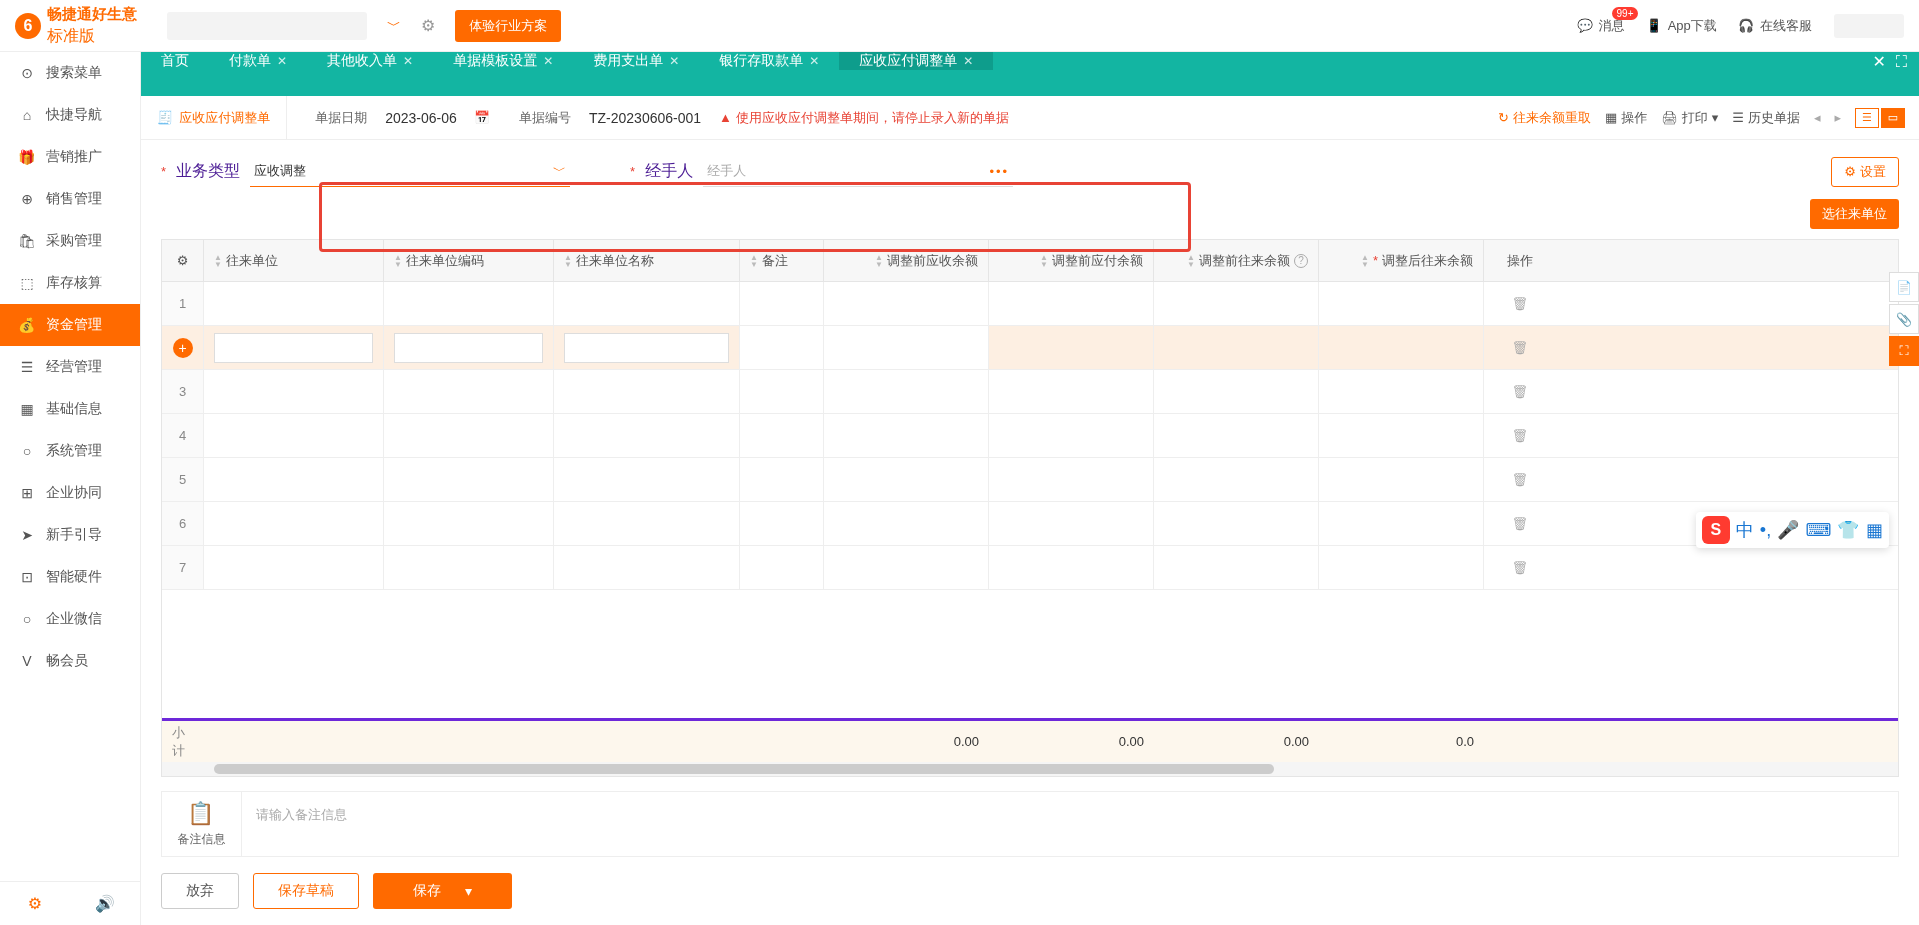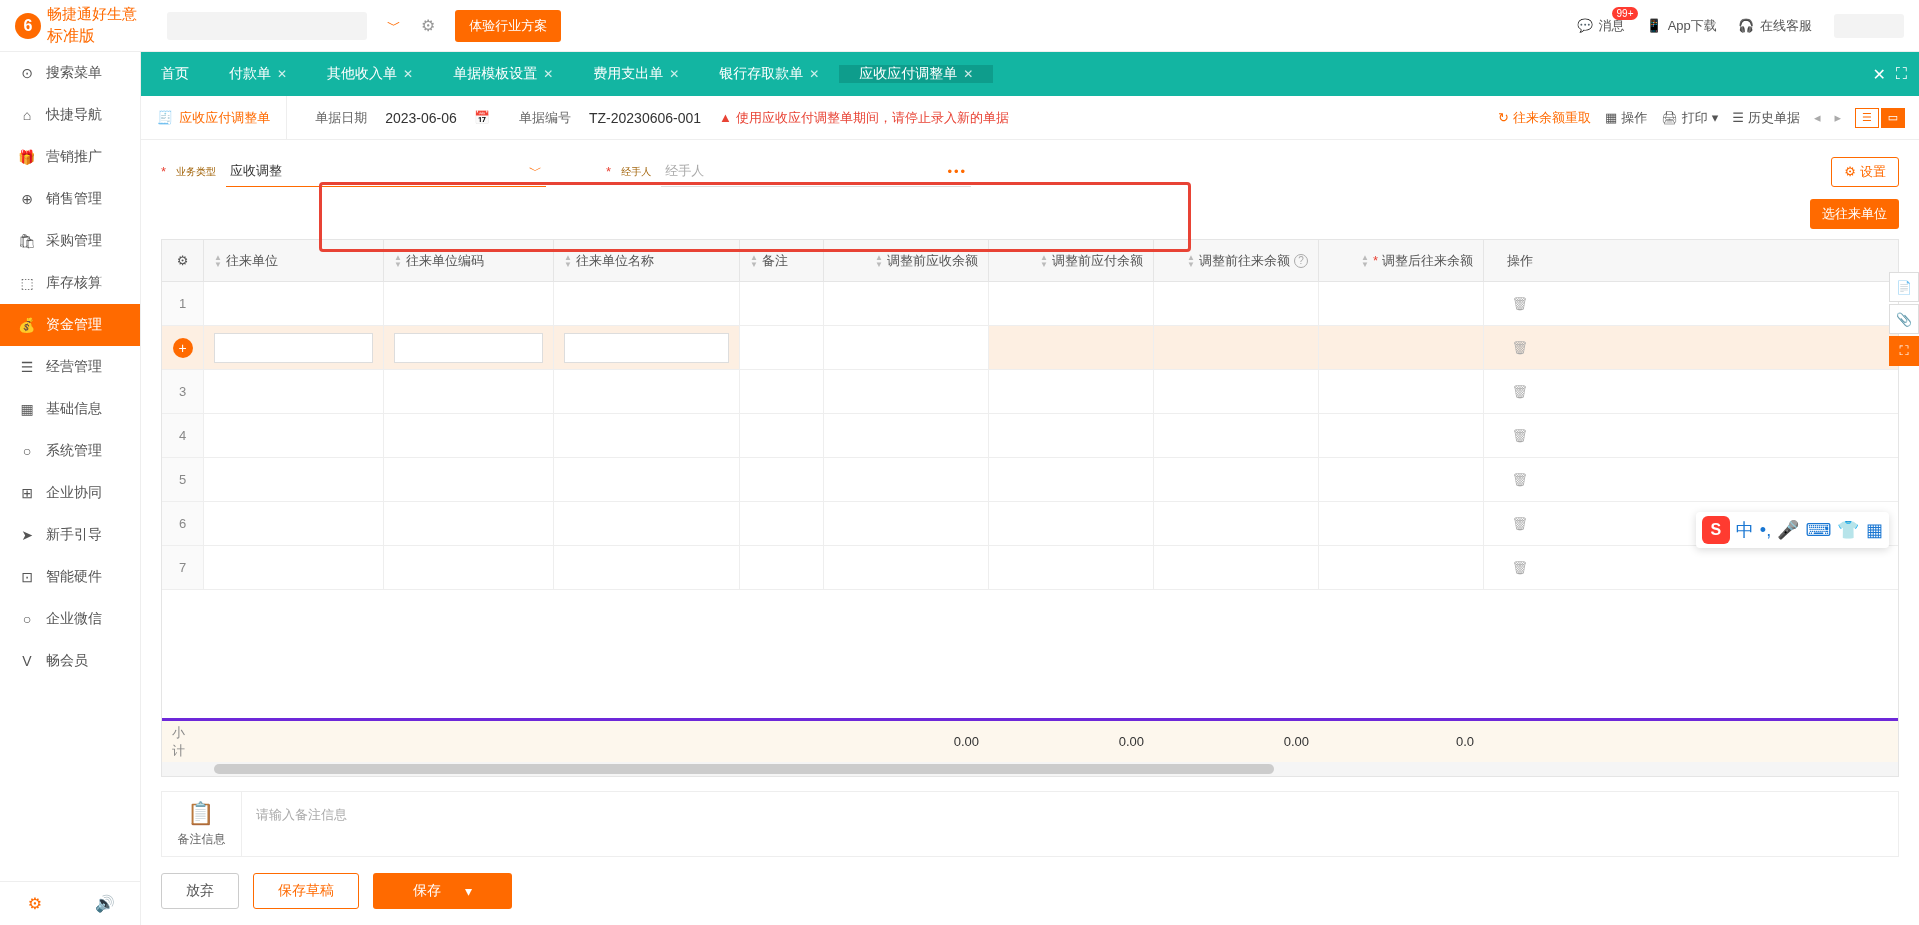--- a/index.html
+++ b/index.html
@@ -1,42 +1,42 @@
 <!DOCTYPE html>
 <html><head>
 <meta charset="utf-8">
 <style>
 *{margin:0;padding:0;box-sizing:border-box;font-family:"Microsoft YaHei",Arial,sans-serif}
 body{background:#f5f5f5;font-size:13px;color:#333;overflow:hidden}
 .app{display:flex;flex-direction:column;height:925px;width:1919px}
 .topbar{height:52px;background:#fff;display:flex;align-items:center;padding:0 15px;border-bottom:1px solid #eee}
 .logo{display:flex;align-items:center;gap:6px}
 .logo-icon{width:26px;height:26px;background:#ff6a00;border-radius:50%;display:flex;align-items:center;justify-content:center;color:#fff;font-weight:bold;font-size:16px}
-.logo-text{color:#ff6a00;font-size:15px;font-weight:400}
+.logo-text{color:#ff6a00;font-size:15px;font-weight:700}
 .logo-sub{color:#ff6a00;font-size:16px;margin-top:2px}
 .logo-col{display:flex;flex-direction:column}
 .topbar-center{display:flex;align-items:center;gap:20px;margin-left:30px}
 .dd-placeholder{width:200px;height:28px;background:#f3f3f3;border-radius:3px}
 .chev-down{color:#ff6a00;font-size:14px}
 .gear{color:#999;font-size:16px;cursor:pointer}
 .btn-orange{background:#ff6a00;color:#fff;border:none;padding:7px 14px;border-radius:3px;cursor:pointer;font-size:13px}
 .topbar-right{margin-left:auto;display:flex;align-items:center;gap:22px;color:#555}
 .top-link{display:flex;align-items:center;gap:5px;cursor:pointer;font-size:13px}
 .badge{position:relative}
 .badge-num{position:absolute;top:-10px;right:-14px;background:#ff3b30;color:#fff;font-size:10px;padding:1px 5px;border-radius:8px}
 .avatar-placeholder{width:70px;height:24px;background:#f3f3f3;border-radius:3px}
 .body-row{display:flex;flex:1;min-height:0}
 .sidebar{width:141px;background:#fff;border-right:1px solid #eee;display:flex;flex-direction:column}
 .side-item{display:flex;align-items:center;gap:10px;padding:12px 18px;cursor:pointer;color:#555;font-size:14px}
 .side-item.active{background:#ff6a00;color:#fff}
 .side-icon{width:18px;height:18px;display:flex;align-items:center;justify-content:center}
 .side-bottom{margin-top:auto;display:flex;border-top:1px solid #eee}
 .side-bot-btn{flex:1;padding:12px;text-align:center;color:#ff6a00;cursor:pointer;font-size:16px}
 .main{flex:1;display:flex;flex-direction:column;min-width:0;position:relative}
-.tabs{height:44px;background:#13b5a2;display:flex;align-items:center;color:#fff}
+.tabs{height:44px;background:#13b5a2;display:flex;align-items:flex-start;color:#fff}
 .tab{display:flex;align-items:center;padding:0 20px;cursor:pointer;font-size:14px;gap:6px}
 .tab.active{background:#0e9d8c}
 .tab-close{font-size:12px;opacity:.8}
 .tabs-right{margin-left:auto;display:flex;align-items:center;gap:10px;padding:0 12px}
 .tabs-icon{cursor:pointer;font-size:16px}
 .content{flex:1;background:#fff;margin:0;display:flex;flex-direction:column;min-height:0}
 .toolbar{height:44px;display:flex;align-items:center;padding:0;border-bottom:1px solid #eee;gap:18px}
 .doc-tab{display:flex;align-items:center;gap:6px;padding:0 16px;height:100%;border-right:1px solid #eee;color:#ff6a00}
 .doc-date-lbl{color:#666;font-size:13px;margin-left:10px}
 .doc-date-val{font-size:14px}
@@ -46,21 +46,21 @@
 .tool-link{display:flex;align-items:center;gap:4px;cursor:pointer}
 .tool-link.orange{color:#ff6a00}
 .view-toggle{display:flex;gap:2px}
 .view-btn{width:24px;height:20px;border:1px solid #ff6a00;display:flex;align-items:center;justify-content:center;font-size:11px;cursor:pointer}
 .view-btn.active{background:#ff6a00;color:#fff}
 .view-btn:not(.active){color:#ff6a00}
 .form-area{padding:16px 20px 8px;position:relative}
 .form-row{display:flex;gap:60px;align-items:center}
 .form-group{display:flex;align-items:center;gap:10px}
 .req{color:#e84335}
-.form-label{color:#a16207;font-size:10px}
+.form-label{color:#4c1d95;font-size:16px}
 .form-select{width:320px;border:none;border-bottom:1px solid #ff6a00;padding:6px 4px;font-size:13px;display:flex;justify-content:space-between;align-items:center;cursor:pointer}
 .form-input{width:310px;border:none;border-bottom:1px solid #ddd;padding:6px 4px;font-size:13px;display:flex;align-items:center;color:#aaa}
 .form-input-more{margin-left:auto;color:#ff6a00;letter-spacing:2px}
 .highlight-box{position:absolute;border:3px solid #e84335;border-radius:4px;pointer-events:none}
 .hb1{left:178px;top:130px;width:872px;height:70px}
 .settings-btn{margin-left:auto;border:1px solid #ff6a00;color:#ff6a00;background:#fff;padding:5px 12px;border-radius:3px;cursor:pointer;display:flex;align-items:center;gap:4px;font-size:13px}
 .sub-hdr{color:#e84335;font-size:13px;margin-top:14px;overflow:hidden;height:14px}
 .select-unit{display:flex;justify-content:flex-end;padding:4px 20px 10px}
 .btn-orange-sm{background:#ff6a00;color:#fff;border:none;padding:6px 12px;border-radius:3px;cursor:pointer;font-size:13px}
 .table-wrap{padding:0 20px;flex:1;min-height:0;display:flex;flex-direction:column}

